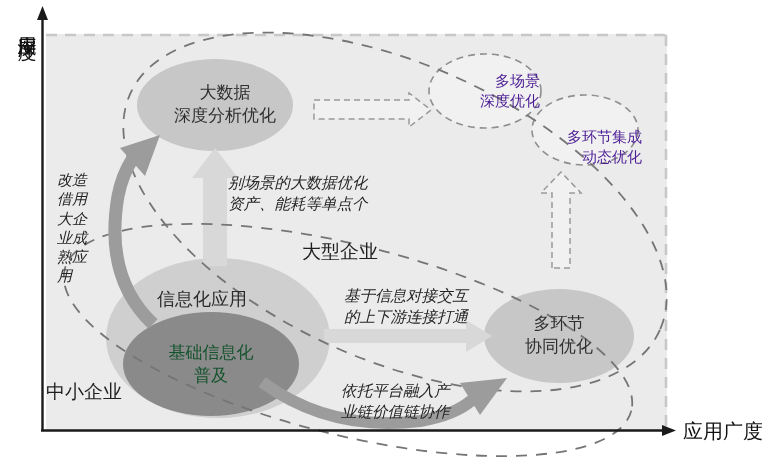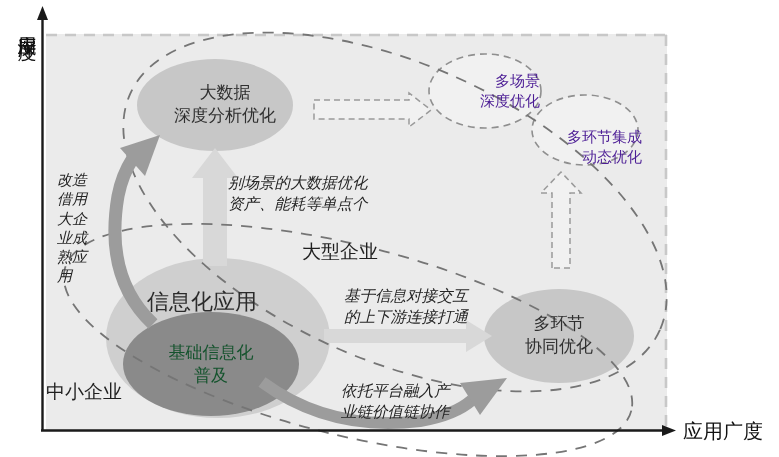--- a/index.html
+++ b/index.html
@@ -60,21 +60,21 @@
   </svg>
 
   <div class="txt y-label" style="left:14px;top:20px;">应用深度</div>
   <div class="txt axis-label nowrap" style="left:683px;top:418px;">应用广度</div>
 
   <div class="txt node-l center" style="left:145px;top:81px;width:160px;">
     <div>大数据</div>
     <div>深度分析优化</div>
   </div>
 
-  <div class="txt center" style="left:147px;top:287px;width:110px;font-size:22px;color:#2b2b2b;">信息化应用</div>
+  <div class="txt center" style="left:147px;top:287px;width:110px;font-size:18px;color:#2b2b2b;">信息化应用</div>
 
   <div class="txt node-l center light-ink" style="left:131px;top:341px;width:160px;">
     <div>基础信息化</div>
     <div>普及</div>
   </div>
 
   <div class="txt node-l center" style="left:484px;top:312px;width:150px;">
     <div>多环节</div>
     <div>协同优化</div>
   </div>

